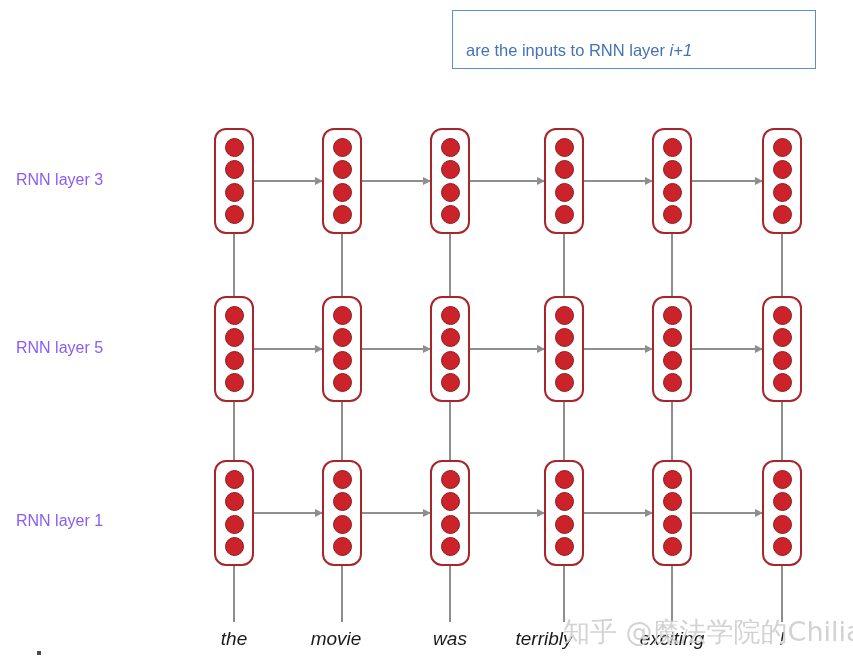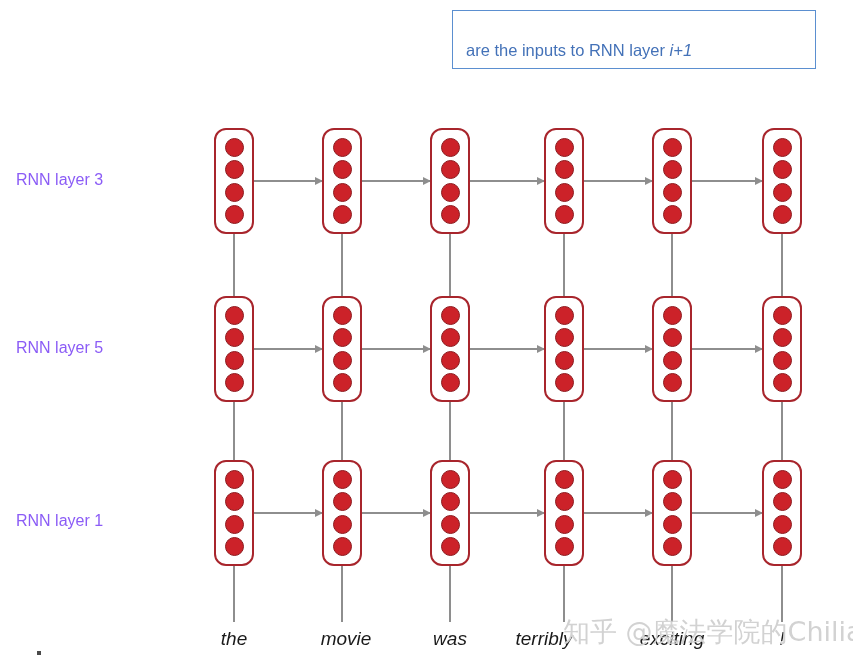--- a/index.html
+++ b/index.html
@@ -311,21 +311,21 @@
       <div class="h-arrow" style="left: 692px; width: 70px; top: 512px;"></div>
       <div class="rnn-cell" style="left: 762px; top: 460px;">
         <div class="hidden-unit"></div>
         <div class="hidden-unit"></div>
         <div class="hidden-unit"></div>
         <div class="hidden-unit"></div>
       </div>
       <div class="v-arrow" style="left: 233px; top: 566px; height: 56px;"></div>
       <div class="input-word" style="left: 234px;">the</div>
       <div class="v-arrow" style="left: 341px; top: 566px; height: 56px;"></div>
-      <div class="input-word" style="left: 346px;">movie</div>
+      <div class="input-word" style="left: 336px;">movie</div>
       <div class="v-arrow" style="left: 449px; top: 566px; height: 56px;"></div>
       <div class="input-word" style="left: 450px;">was</div>
       <div class="v-arrow" style="left: 563px; top: 566px; height: 56px;"></div>
       <div class="input-word" style="left: 544px;">terribly</div>
       <div class="v-arrow" style="left: 671px; top: 566px; height: 56px;"></div>
       <div class="input-word" style="left: 672px;">exciting</div>
       <div class="v-arrow" style="left: 781px; top: 566px; height: 56px;"></div>
       <div class="input-word" style="left: 782px;">!</div>
     </div>
 

